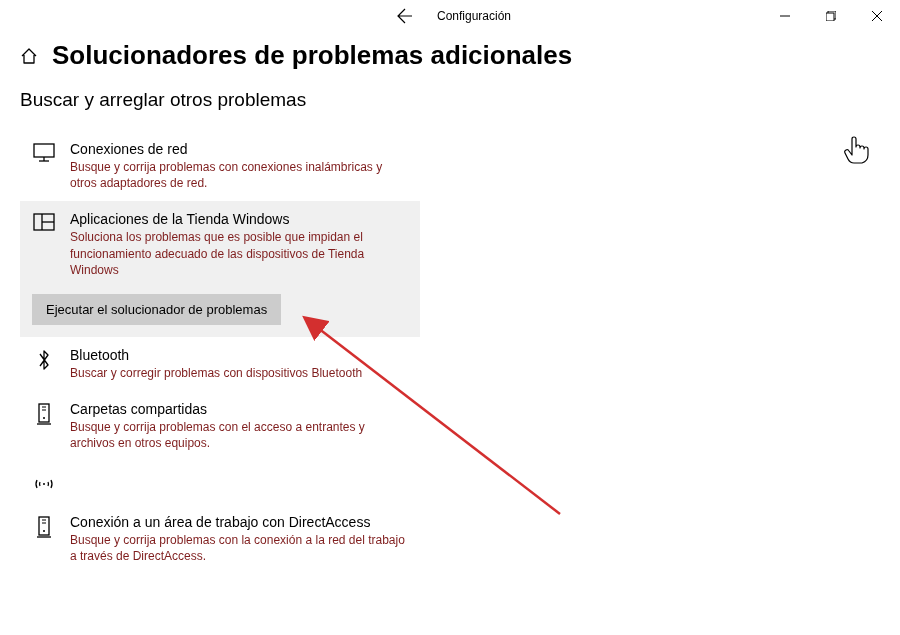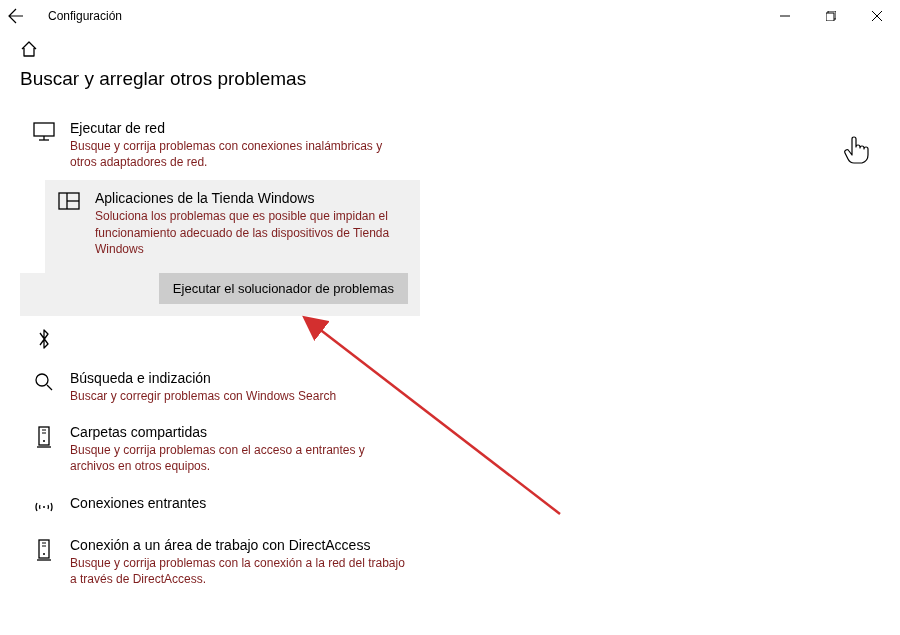--- a/index.html
+++ b/index.html
@@ -10,20 +10,21 @@
       width: 900px;
       height: 635px;
       overflow: hidden;
       position: relative;
     }
     .titlebar {
       height: 32px;
       display: flex;
       align-items: center;
       padding-left: 0;
+      justify-content: center;
     }
     .titlebar .back {
       width: 32px;
       height: 32px;
       display: flex;
       align-items: center;
       justify-content: center;
       cursor: pointer;
     }
     .titlebar .title {
@@ -58,35 +59,34 @@
     .page-title {
       font-size: 26px;
       font-weight: 600;
       color: #000;
     }
     .section-heading {
       font-size: 19px;
       font-weight: 400;
       color: #000;
       margin-bottom: 20px;
-      margin-top: 10px;
+      margin-top: 18px;
     }
     .troubleshooter-list {
       width: 400px;
     }
     .troubleshooter-item {
       display: flex;
       padding: 10px 12px;
       gap: 14px;
       cursor: pointer;
     }
     .troubleshooter-item.selected {
       background: #f0f0f0;
       padding-bottom: 16px;
-      margin-left: 25px;
     }
     .troubleshooter-item .item-icon {
       width: 24px;
       flex-shrink: 0;
       margin-top: 2px;
       display: flex;
       justify-content: center;
     }
     .troubleshooter-item .item-body {
       flex: 1;
@@ -96,21 +96,21 @@
       color: #000;
       margin-bottom: 2px;
     }
     .troubleshooter-item .item-desc {
       font-size: 12px;
       color: #7f1d1d;
       line-height: 1.35;
     }
     .run-button-row {
       display: flex;
-      justify-content: flex-end;
+      justify-content: flex-start;
       padding: 0 12px 12px 12px;
       background: #f0f0f0;
     }
     .run-button {
       background: #ccc;
       border: none;
       padding: 8px 14px;
       font-size: 13px;
       font-family: inherit;
       cursor: pointer;
@@ -162,36 +162,37 @@
   </div>
 </div>
 
 <div class="content">
   <div class="header-row">
     <span>
       <svg width="18" height="18" viewBox="0 0 18 18">
         <path d="M2 9 L9 2 L16 9 M4 8 L4 16 L14 16 L14 8" stroke="#000" stroke-width="1.3" fill="none" stroke-linejoin="round"></path>
       </svg>
     </span>
+    <h1 class="page-title">Solucionadores de problemas adicionales</h1>
   </div>
 
   <h2 class="section-heading">Buscar y arreglar otros problemas</h2>
 
   <div class="troubleshooter-list">
 
     <div class="troubleshooter-item">
       <div class="item-icon">
         <svg width="22" height="20" viewBox="0 0 22 20">
           <rect x="1" y="1" width="20" height="13" stroke="#000" stroke-width="1.3" fill="none"></rect>
           <line x1="6" y1="18" x2="16" y2="18" stroke="#000" stroke-width="1.3"></line>
           <line x1="11" y1="14" x2="11" y2="18" stroke="#000" stroke-width="1.3"></line>
         </svg>
       </div>
       <div class="item-body">
-        <div class="item-title">Ejecutar de red</div>
+        <div class="item-title">Conexiones de red</div>
         <div class="item-desc">Busque y corrija problemas con conexiones inalámbricas y otros adaptadores de red.</div>
       </div>
     </div>
 
     <div class="troubleshooter-item selected">
       <div class="item-icon">
         <svg width="22" height="18" viewBox="0 0 22 18">
           <rect x="1" y="1" width="20" height="16" stroke="#000" stroke-width="1.3" fill="none"></rect>
           <line x1="9" y1="1" x2="9" y2="17" stroke="#000" stroke-width="1.3"></line>
           <line x1="9" y1="9" x2="21" y2="9" stroke="#000" stroke-width="1.3"></line>
@@ -205,34 +206,26 @@
     <div class="run-button-row">
       <button class="run-button">Ejecutar el solucionador de problemas</button>
     </div>
 
     <div class="troubleshooter-item">
       <div class="item-icon">
         <svg width="14" height="22" viewBox="0 0 14 22">
           <path d="M3 5 L11 16 L7 20 L7 2 L11 6 L3 17" stroke="#000" stroke-width="1.3" fill="none" stroke-linejoin="round"></path>
         </svg>
       </div>
-    </div>
-
-    <div class="troubleshooter-item">
-      <div class="item-icon">
-        <svg width="20" height="20" viewBox="0 0 20 20">
-          <circle cx="8" cy="8" r="6" stroke="#000" stroke-width="1.3" fill="none"></circle>
-          <line x1="13" y1="13" x2="18" y2="18" stroke="#000" stroke-width="1.3"></line>
-        </svg>
-      </div>
-      <div class="item-body">
-        <div class="item-title">Búsqueda e indización</div>
-        <div class="item-desc">Buscar y corregir problemas con Windows Search</div>
-      </div>
-    </div>
+      <div class="item-body">
+        <div class="item-title">Bluetooth</div>
+        <div class="item-desc">Buscar y corregir problemas con dispositivos Bluetooth</div>
+      </div>
+    </div>
+
 
     <div class="troubleshooter-item">
       <div class="item-icon">
         <svg width="14" height="22" viewBox="0 0 14 22">
           <rect x="2" y="1" width="10" height="18" stroke="#000" stroke-width="1.3" fill="none"></rect>
           <line x1="5" y1="4" x2="9" y2="4" stroke="#000" stroke-width="1"></line>
           <line x1="5" y1="7" x2="9" y2="7" stroke="#000" stroke-width="1"></line>
           <circle cx="7" cy="15" r="1" fill="#000"></circle>
           <line x1="0" y1="21" x2="14" y2="21" stroke="#000" stroke-width="1.3"></line>
         </svg>
@@ -247,21 +240,20 @@
       <div class="item-icon">
         <svg width="22" height="20" viewBox="0 0 22 20">
           <path d="M4 6 Q2 10 4 14" stroke="#000" stroke-width="1.3" fill="none"></path>
           <path d="M7 8 Q6 10 7 12" stroke="#000" stroke-width="1.3" fill="none"></path>
           <path d="M18 6 Q20 10 18 14" stroke="#000" stroke-width="1.3" fill="none"></path>
           <path d="M15 8 Q16 10 15 12" stroke="#000" stroke-width="1.3" fill="none"></path>
           <circle cx="11" cy="10" r="1" fill="#000"></circle>
         </svg>
       </div>
       <div class="item-body">
-        <div class="item-title">Conexiones entrantes</div>
       </div>
     </div>
 
     <div class="troubleshooter-item">
       <div class="item-icon">
         <svg width="14" height="22" viewBox="0 0 14 22">
           <rect x="2" y="1" width="10" height="18" stroke="#000" stroke-width="1.3" fill="none"></rect>
           <line x1="5" y1="4" x2="9" y2="4" stroke="#000" stroke-width="1"></line>
           <line x1="5" y1="7" x2="9" y2="7" stroke="#000" stroke-width="1"></line>
           <circle cx="7" cy="15" r="1" fill="#000"></circle>

